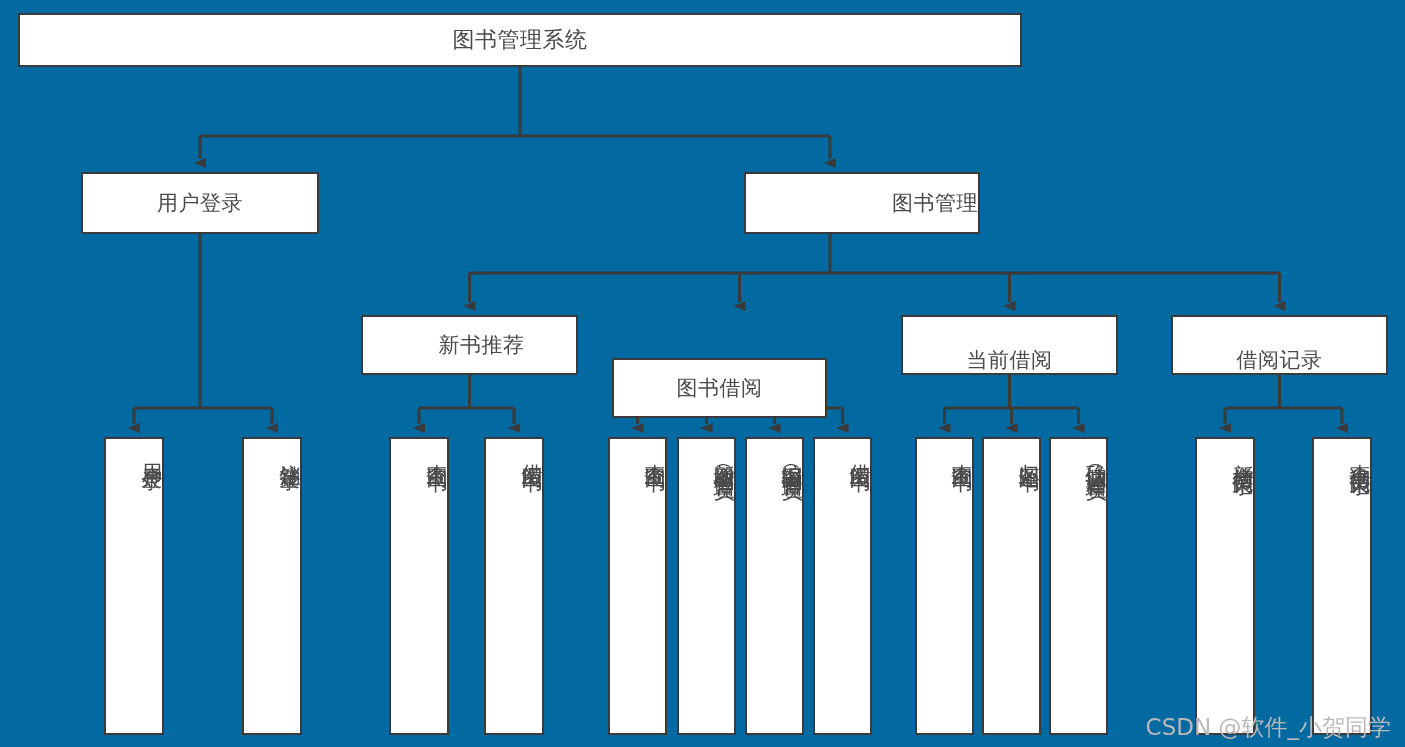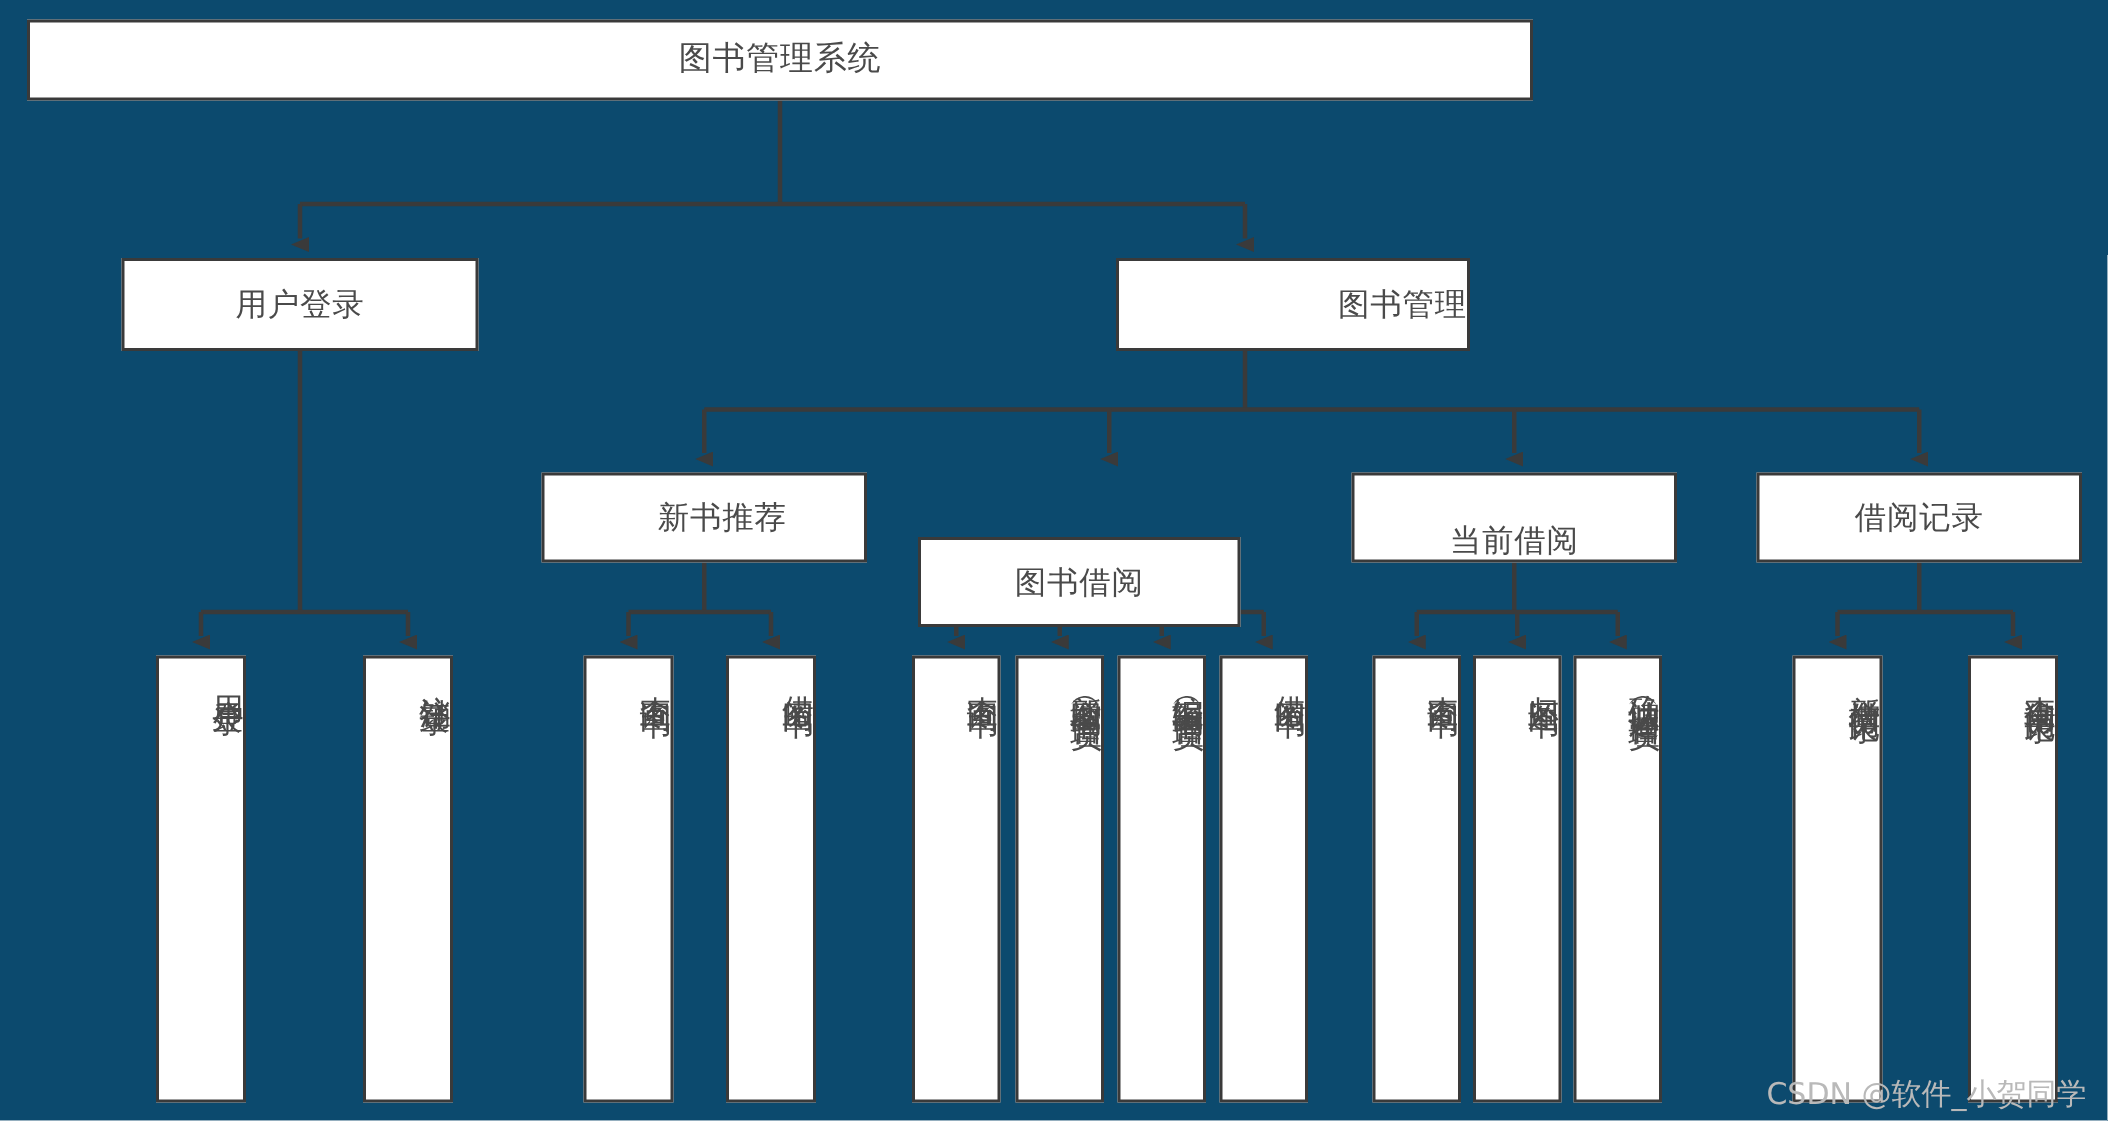--- a/index.html
+++ b/index.html
@@ -8,21 +8,21 @@
     padding: 0;
     background: #ffffff;
   }
   body {
     font-family: "DejaVu Sans", "Liberation Sans", sans-serif;
   }
   #diagram-root {
     position: relative;
     width: 1405px;
     height: 747px;
-    background: #0c4a6e;
+    background: #0369a1;
     overflow: hidden;
   }
   #edges-layer {
     position: absolute;
     left: 0;
     top: 0;
     width: 1405px;
     height: 747px;
     pointer-events: none;
   }
@@ -61,21 +61,21 @@
     line-height: 1.0;
     letter-spacing: 2.5px;
     white-space: nowrap;
     width: 100%;
     text-align: center;
   }
   #watermark {
     position: absolute;
     right: 14px;
     bottom: 4px;
-    font-size: 20px;
+    font-size: 23px;
     color: #b9b9b9;
     font-family: "DejaVu Sans", "Liberation Sans", sans-serif;
     white-space: nowrap;
     user-select: none;
   }
 </style>
 </head>
 <body>
 
 <div id="diagram-root">
@@ -135,21 +135,21 @@
       </div>
       <div class="node horizontal" id="node-new-book-rec" style="left: 361px; top: 315px; width: 217px; height: 60px; padding-left: 24px;">
         <span class="node-label">新书推荐</span>
       </div>
       <div class="node horizontal" id="node-book-borrow" style="left: 612px; top: 315px; width: 215px; height: 60px; margin-top: 43px;">
         <span class="node-label">图书借阅</span>
       </div>
       <div class="node horizontal" id="node-cur-borrow" style="left: 901px; top: 315px; width: 217px; height: 60px; align-items: flex-end;">
         <span class="node-label">当前借阅</span>
       </div>
-      <div class="node horizontal" id="node-borrow-log" style="left: 1171px; top: 315px; width: 217px; height: 60px;">
+      <div class="node horizontal" id="node-borrow-log" style="left: 1171px; top: 315px; width: 217px; height: 60px; align-items: flex-end;">
         <span class="node-label">借阅记录</span>
       </div>
       <div class="node vertical" id="node-leaf-user-login" style="left: 104px; top: 437px; width: 60px; height: 298px;">
         <span class="node-label">用户登录</span>
       </div>
       <div class="node vertical" id="node-leaf-logout" style="left: 242px; top: 437px; width: 60px; height: 298px;">
         <span class="node-label">注销登录</span>
       </div>
       <div class="node vertical" id="node-leaf-query-book-1" style="left: 389px; top: 437px; width: 60px; height: 298px;">
         <span class="node-label">查询图书</span>

